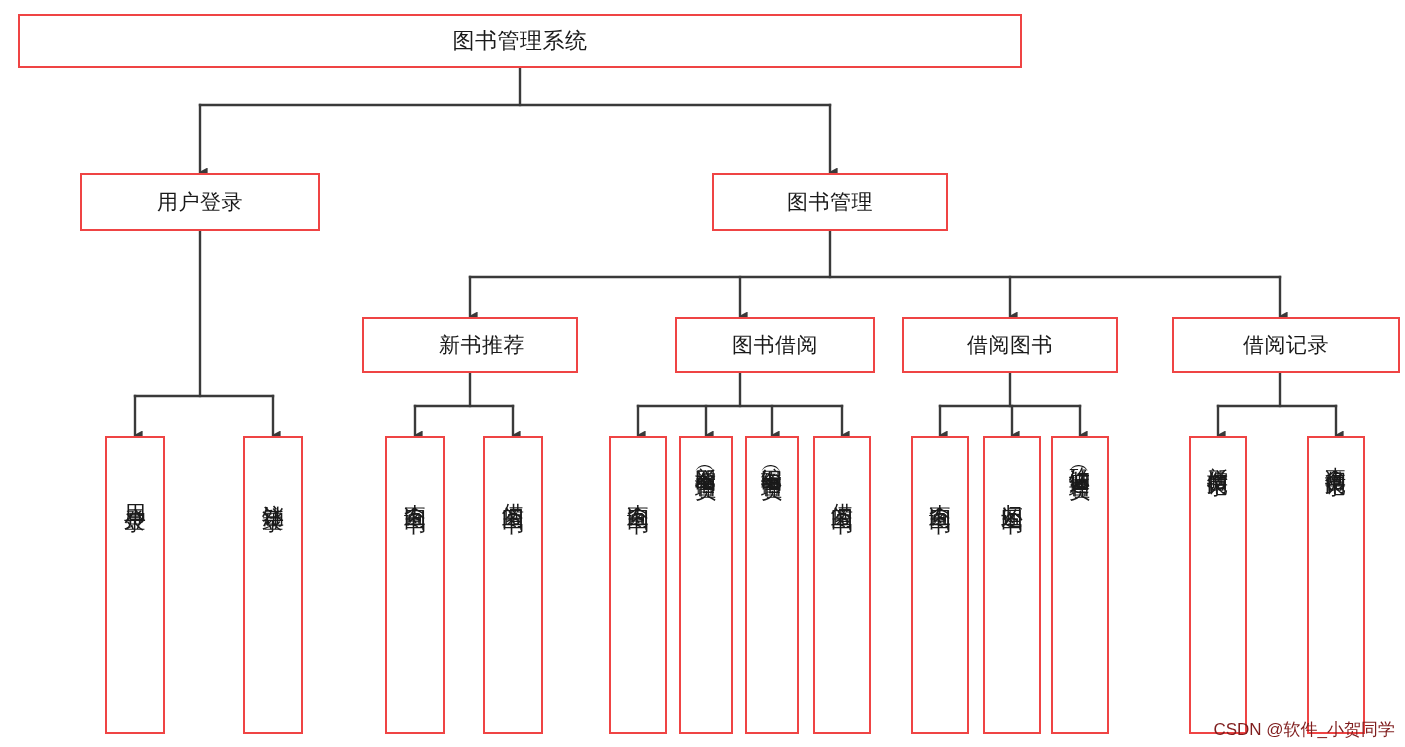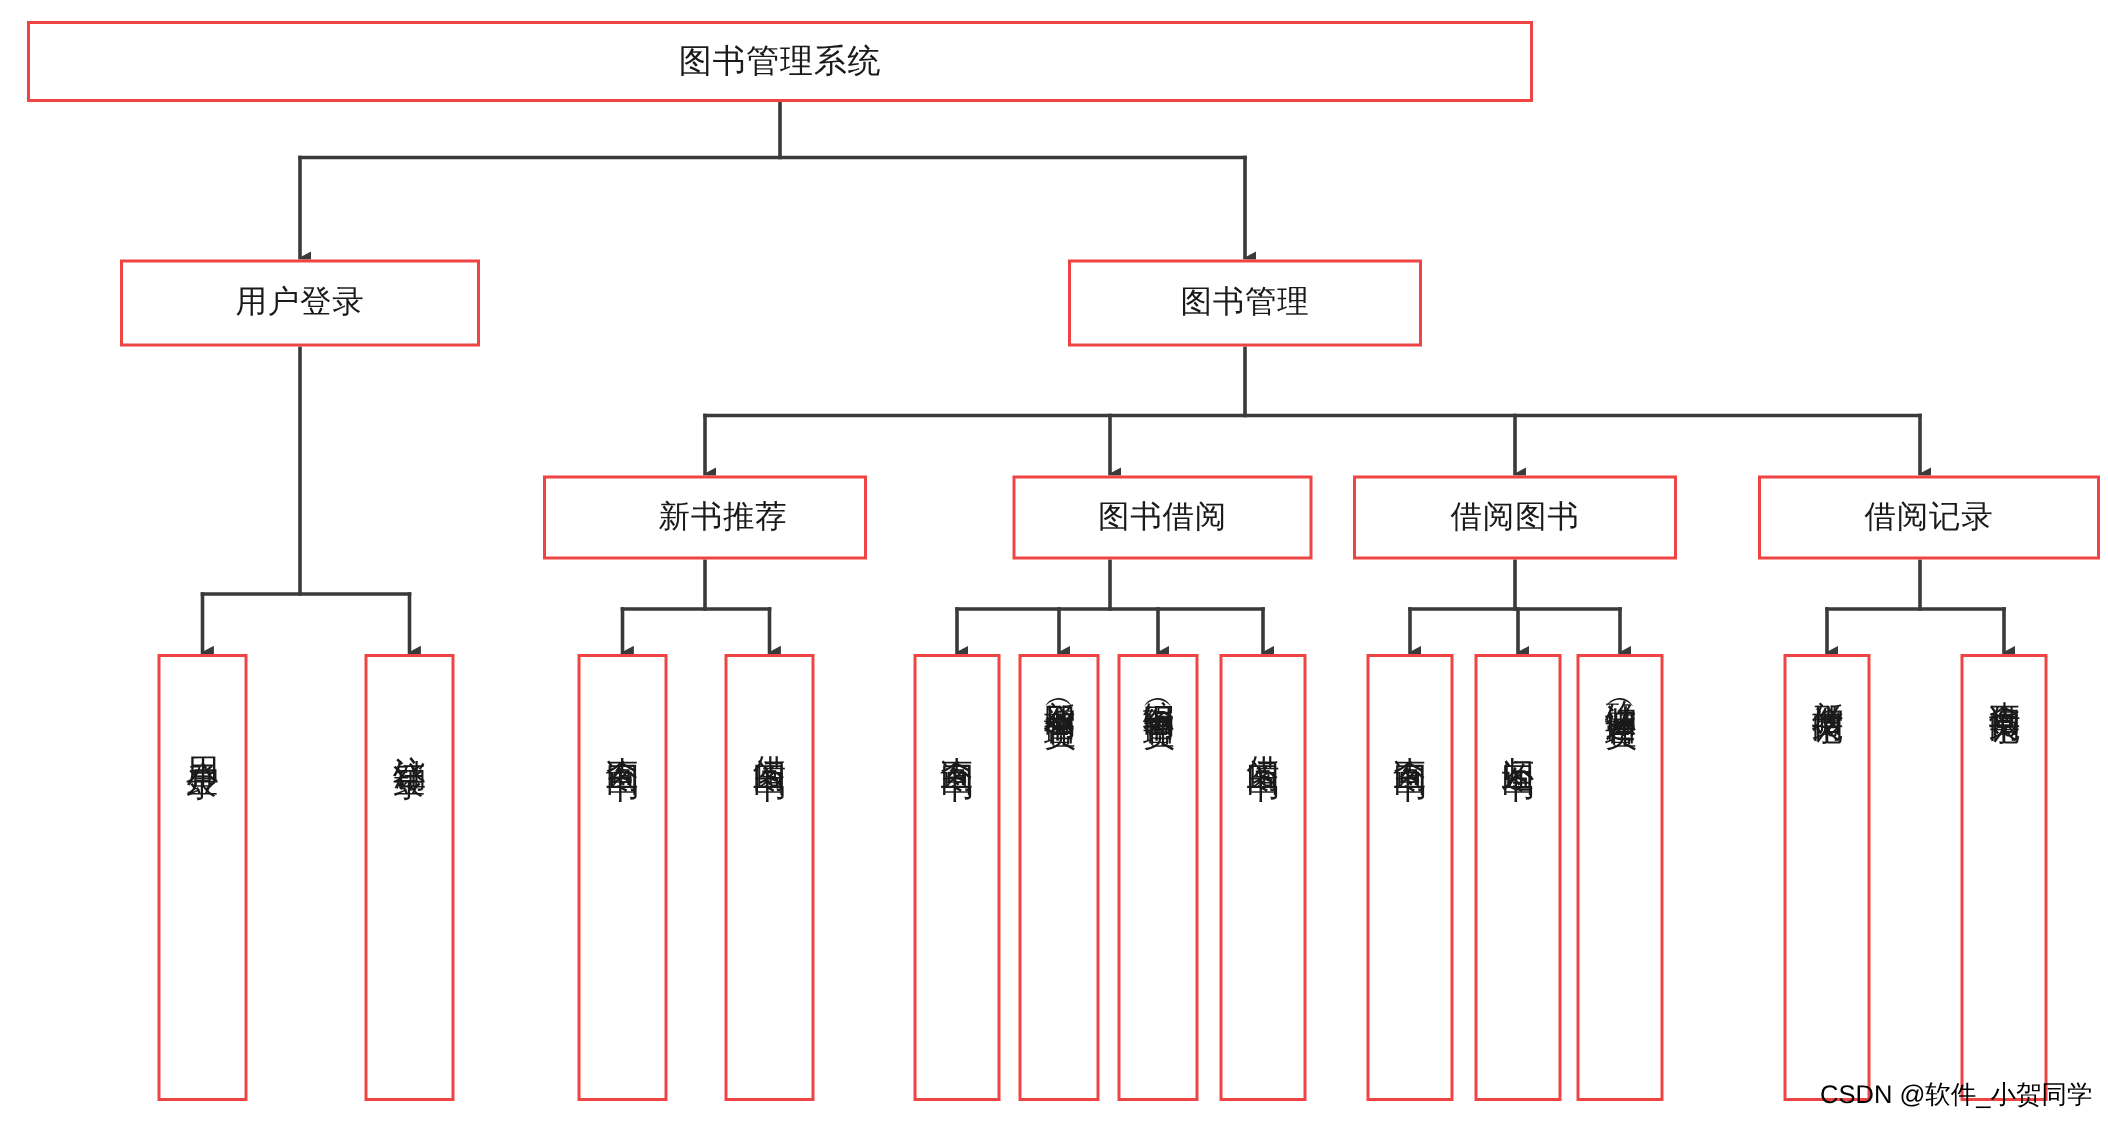--- a/index.html
+++ b/index.html
@@ -42,21 +42,21 @@
     white-space:nowrap;
     letter-spacing:3px;
     line-height:1;
   }
   .leaf.tall .label{ font-size:21px; letter-spacing:2px; }
 
   #watermark{
     position:absolute;
     right:10px; bottom:6px;
     font-size:17px;
-    color:#000000;
+    color:#7f1d1d;
     white-space:nowrap;
     font-family:"Liberation Sans","DejaVu Sans",sans-serif;
   }
 </style>
 </head>
 <body>
 
 <div id="canvas">
   <svg id="wires" viewBox="0 0 1405 747">
     <defs>

